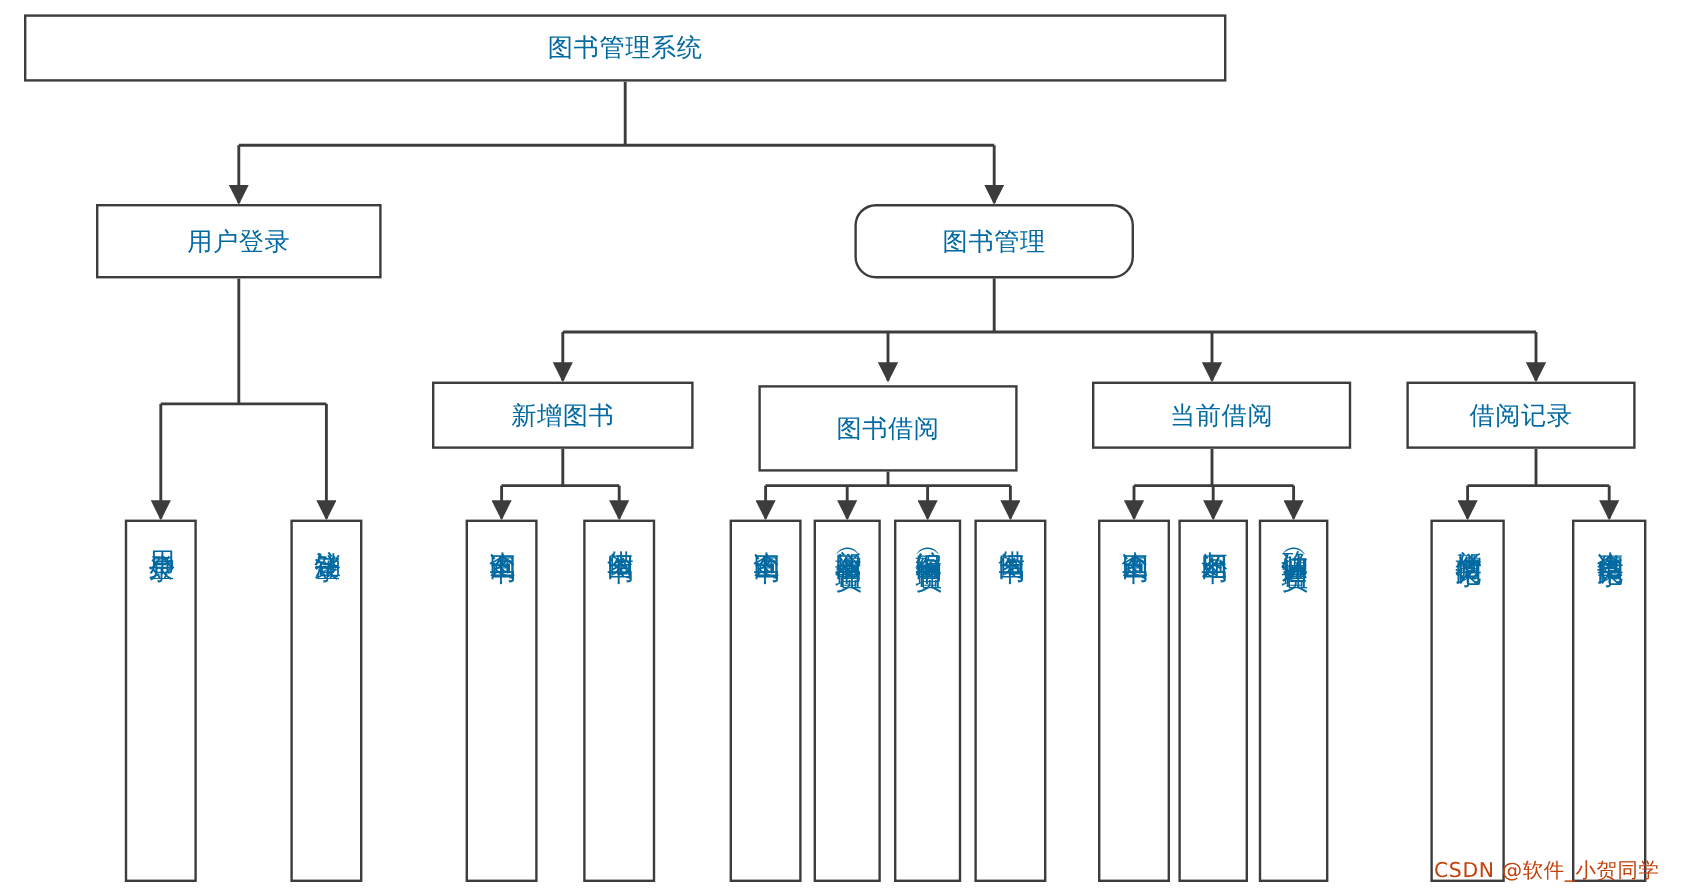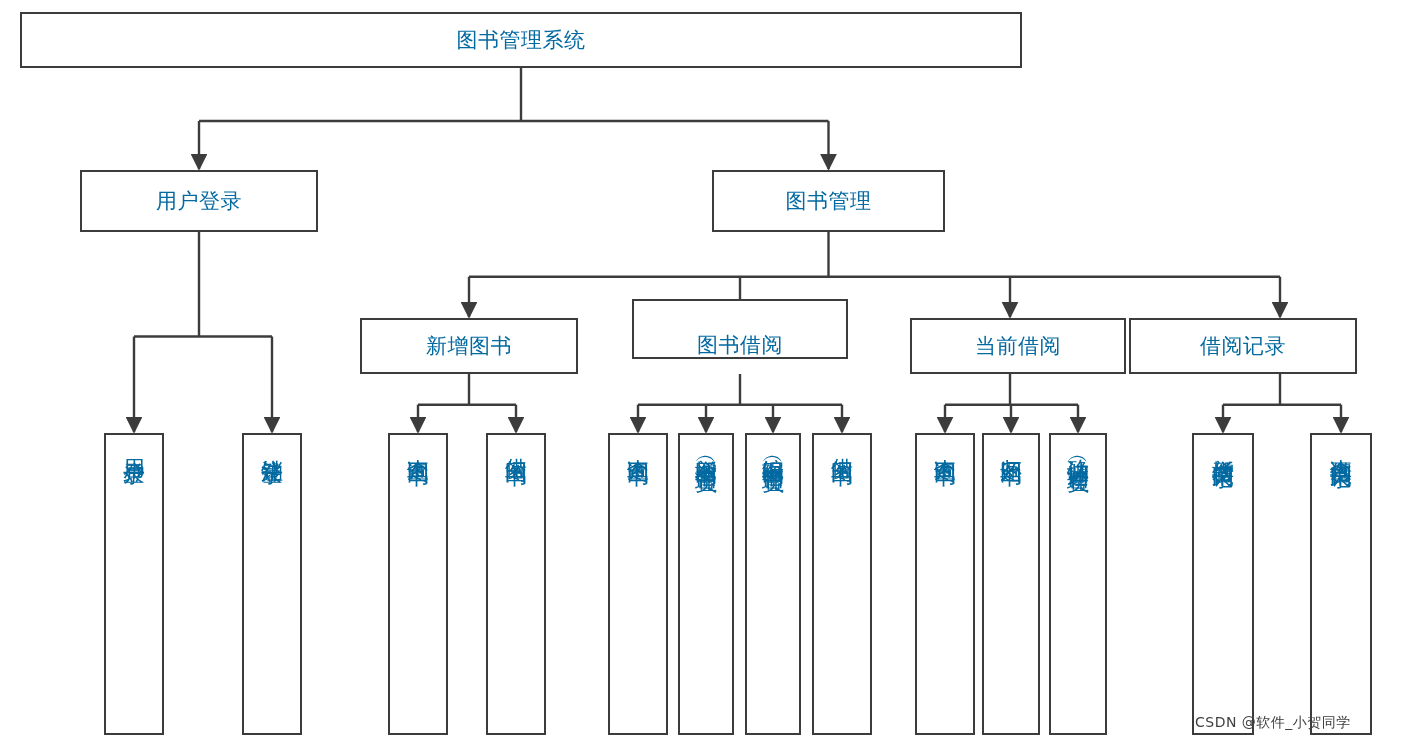--- a/index.html
+++ b/index.html
@@ -55,22 +55,22 @@
   }
   .node.vertical .label {
     writing-mode: vertical-rl;
     text-orientation: upright;
     font-size: 22px;
     letter-spacing: 2px;
     line-height: 1;
   }
   .watermark {
     position: absolute;
-    font-size: 14px;
-    color: #404040;
+    font-size: 17px;
+    color: #c2410c;
     white-space: nowrap;
     letter-spacing: 0.5px;
   }
 </style>
 </head>
 <body>
 
 <div id="canvas">
   <svg id="edges" viewBox="0 0 1405 747" width="1405" height="747" xmlns="http://www.w3.org/2000/svg">
     <defs>
@@ -115,33 +115,33 @@
       </g>
   </svg>
 
   <div id="node-layer">
       <div class="node horizontal" style="left: 20px; top: 12px; width: 1002px; height: 56px;">
         <span class="label">图书管理系统</span>
       </div>
       <div class="node horizontal" style="left: 80px; top: 170px; width: 238px; height: 62px;">
         <span class="label">用户登录</span>
       </div>
-      <div class="node horizontal" style="left: 712px; top: 170px; width: 233px; height: 62px;">
+      <div class="node horizontal" style="left: 712px; top: 170px; width: 233px; height: 62px; border-radius: 18px;">
         <span class="label">图书管理</span>
       </div>
       <div class="node horizontal" style="left: 360px; top: 318px; width: 218px; height: 56px;">
         <span class="label">新增图书</span>
       </div>
-      <div class="node horizontal" style="left: 632px; top: 299px; width: 216px; height: 60px; align-items: flex-end;">
+      <div class="node horizontal" style="left: 632px; top: 321px; width: 216px; height: 72px;">
         <span class="label">图书借阅</span>
       </div>
       <div class="node horizontal" style="left: 910px; top: 318px; width: 216px; height: 56px;">
         <span class="label">当前借阅</span>
       </div>
-      <div class="node horizontal" style="left: 1129px; top: 318px; width: 228px; height: 56px;">
+      <div class="node horizontal" style="left: 1172px; top: 318px; width: 191px; height: 56px;">
         <span class="label">借阅记录</span>
       </div>
       <div class="node vertical" style="left: 104px; top: 433px; width: 60px; height: 302px;">
         <span class="label">用户登录</span>
       </div>
       <div class="node vertical" style="left: 242px; top: 433px; width: 60px; height: 302px;">
         <span class="label">注销登录</span>
       </div>
       <div class="node vertical" style="left: 388px; top: 433px; width: 60px; height: 302px;">
         <span class="label">查询图书</span>

